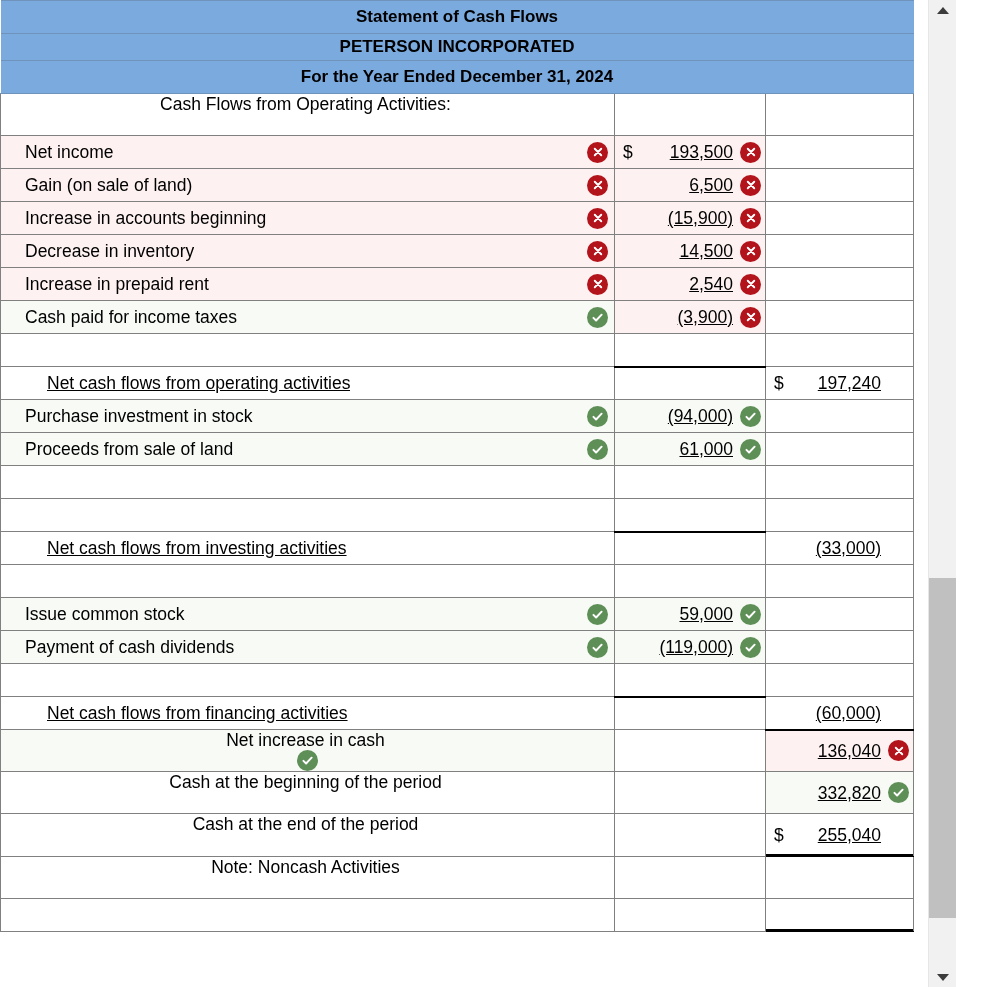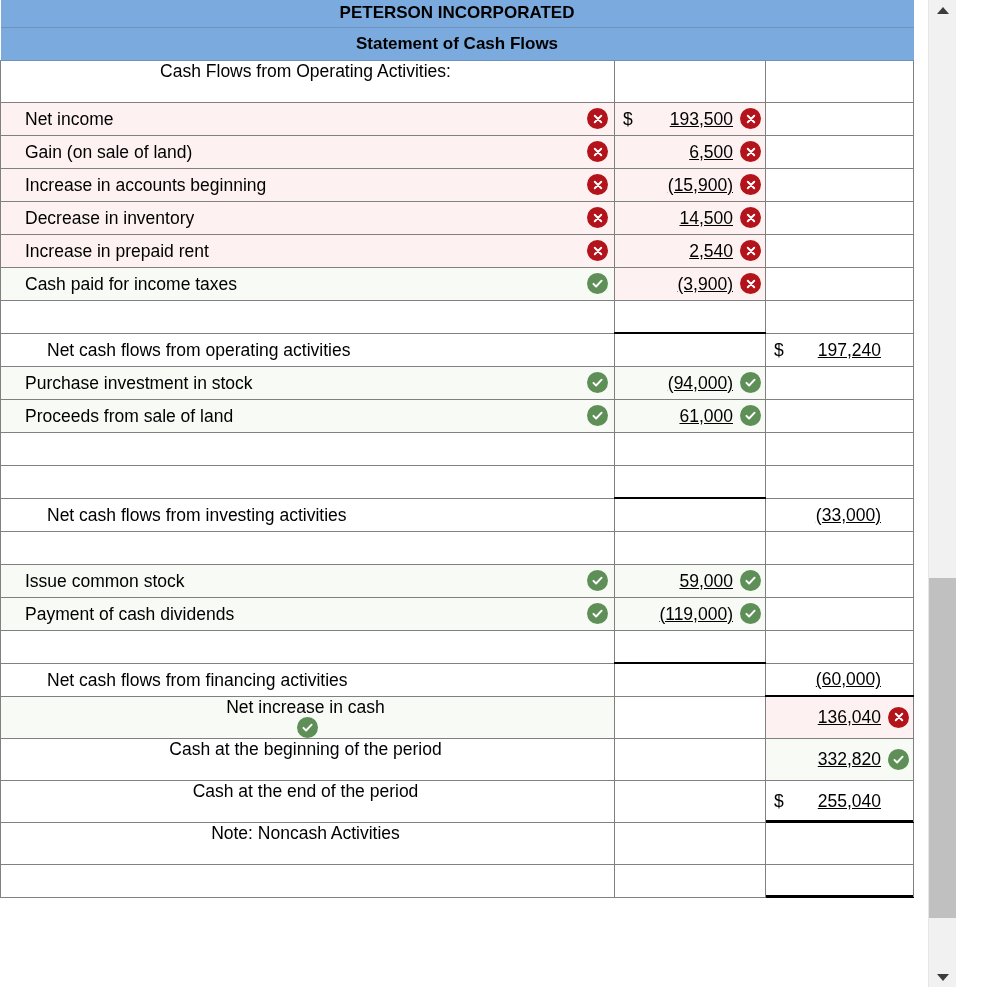--- a/index.html
+++ b/index.html
@@ -70,21 +70,21 @@
     height: 100%;
     padding: 0 6px 0 4px;
     box-sizing: border-box;
   }
   .label-cell .cellwrap { justify-content: space-between; }
   .label-text { white-space: nowrap; overflow: hidden; }
 
   
   .ind0 { padding-left: 2px; flex-direction: column; }
   .ind1 { padding-left: 24px; }
-  .ind2 { padding-left: 46px; }
+  .ind2 { padding-left: 46px; text-decoration: underline; }
 
   
   .num-cell .cellwrap {
     justify-content: flex-end;
     padding-right: 4px;
     padding-left: 6px;
   }
   .num-inner {
     display: flex;
     align-items: center;
@@ -180,25 +180,28 @@
 <body>
 
 <div id="viewport">
   <table class="cashflow">
     <colgroup>
       <col class="c-label">
         <col class="c-mid">
         <col class="c-right">
     </colgroup>
     <tbody>
+      <tr class="title-row">
+        <td colspan="3">Statement of Cash Flows</td>
+      </tr>
       <tr class="title-row first">
         <td colspan="3">PETERSON INCORPORATED</td>
       </tr>
       <tr class="title-row">
-        <td colspan="3">Statement of Cash Flows</td>
+        <td colspan="3">For the Year Ended December 31, 2024</td>
       </tr>
 
     <tr>
           <td class="label-cell ">
             <div class="cellwrap ind0">
               <span class="label-text">Cash Flows from Operating Activities:</span>
               <span class="icon-spacer"></span>
             </div>
           </td>
           <td class="num-cell ">

